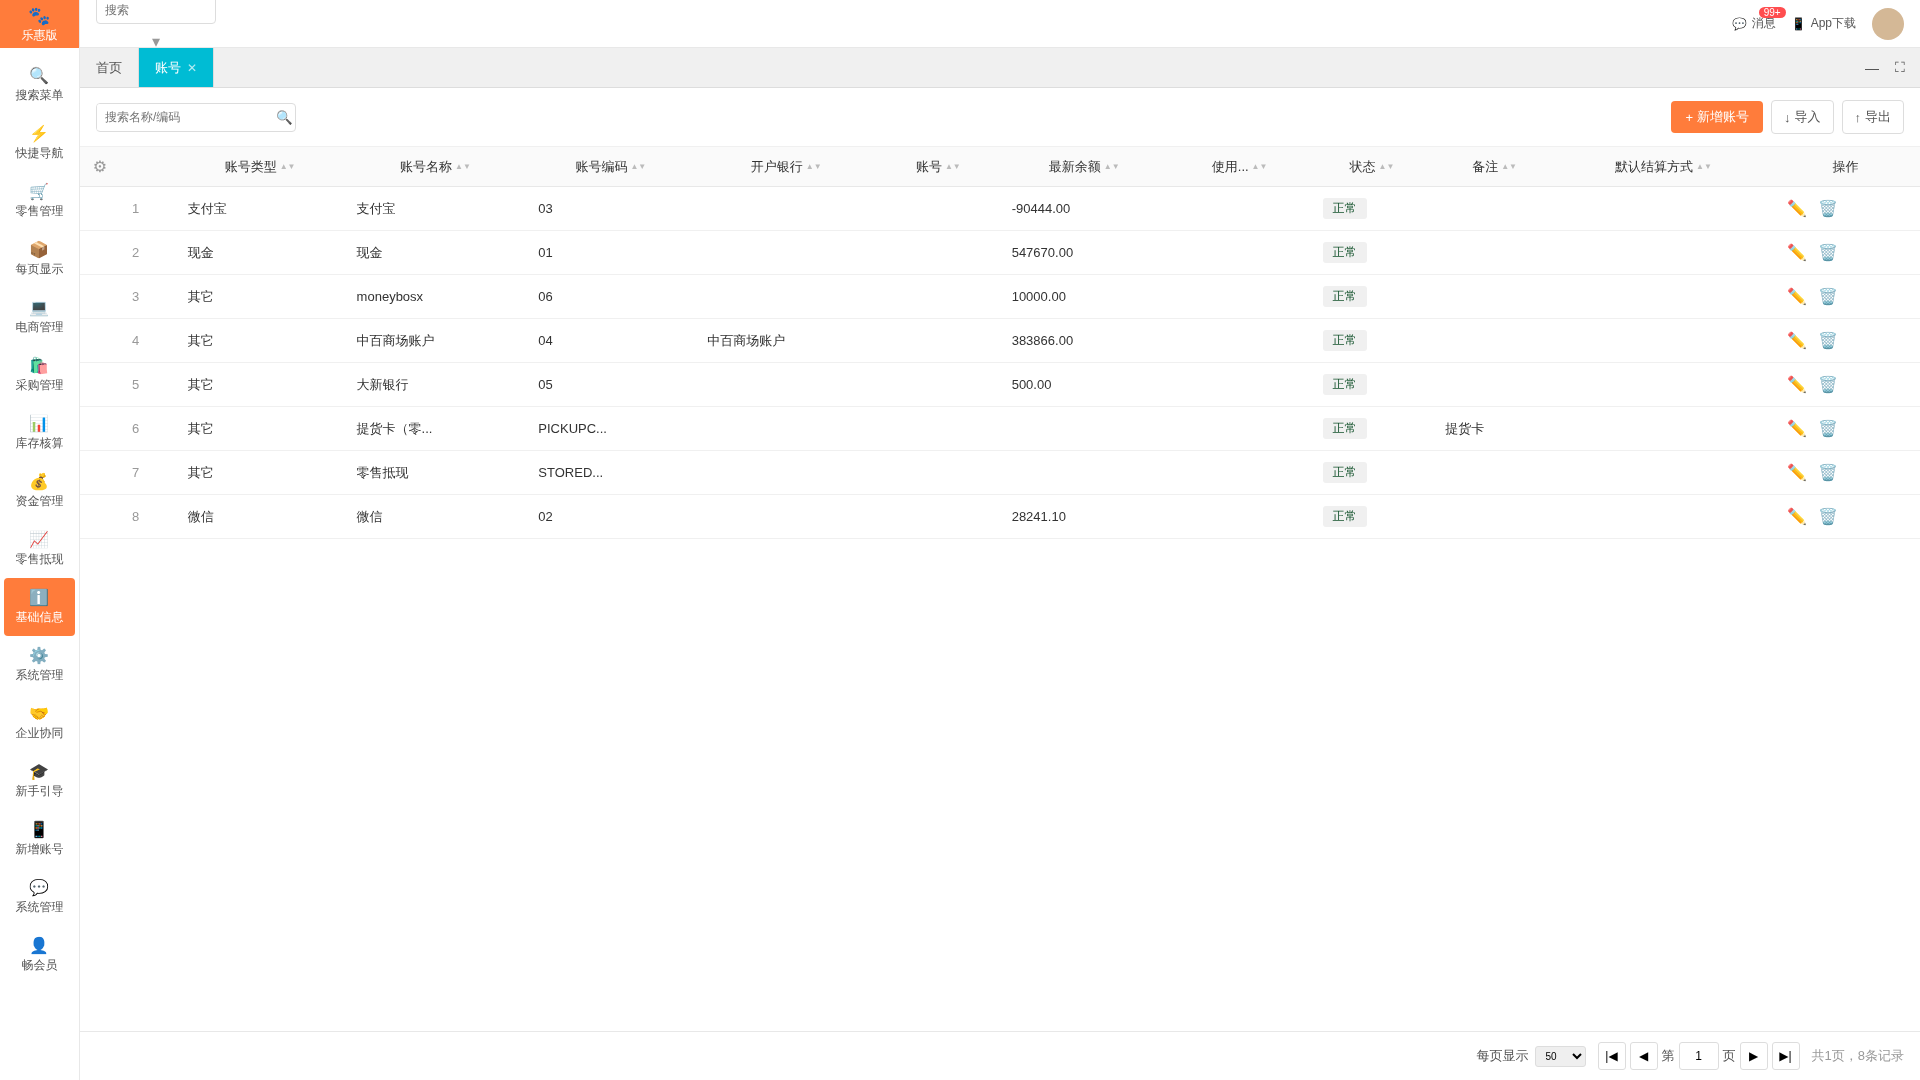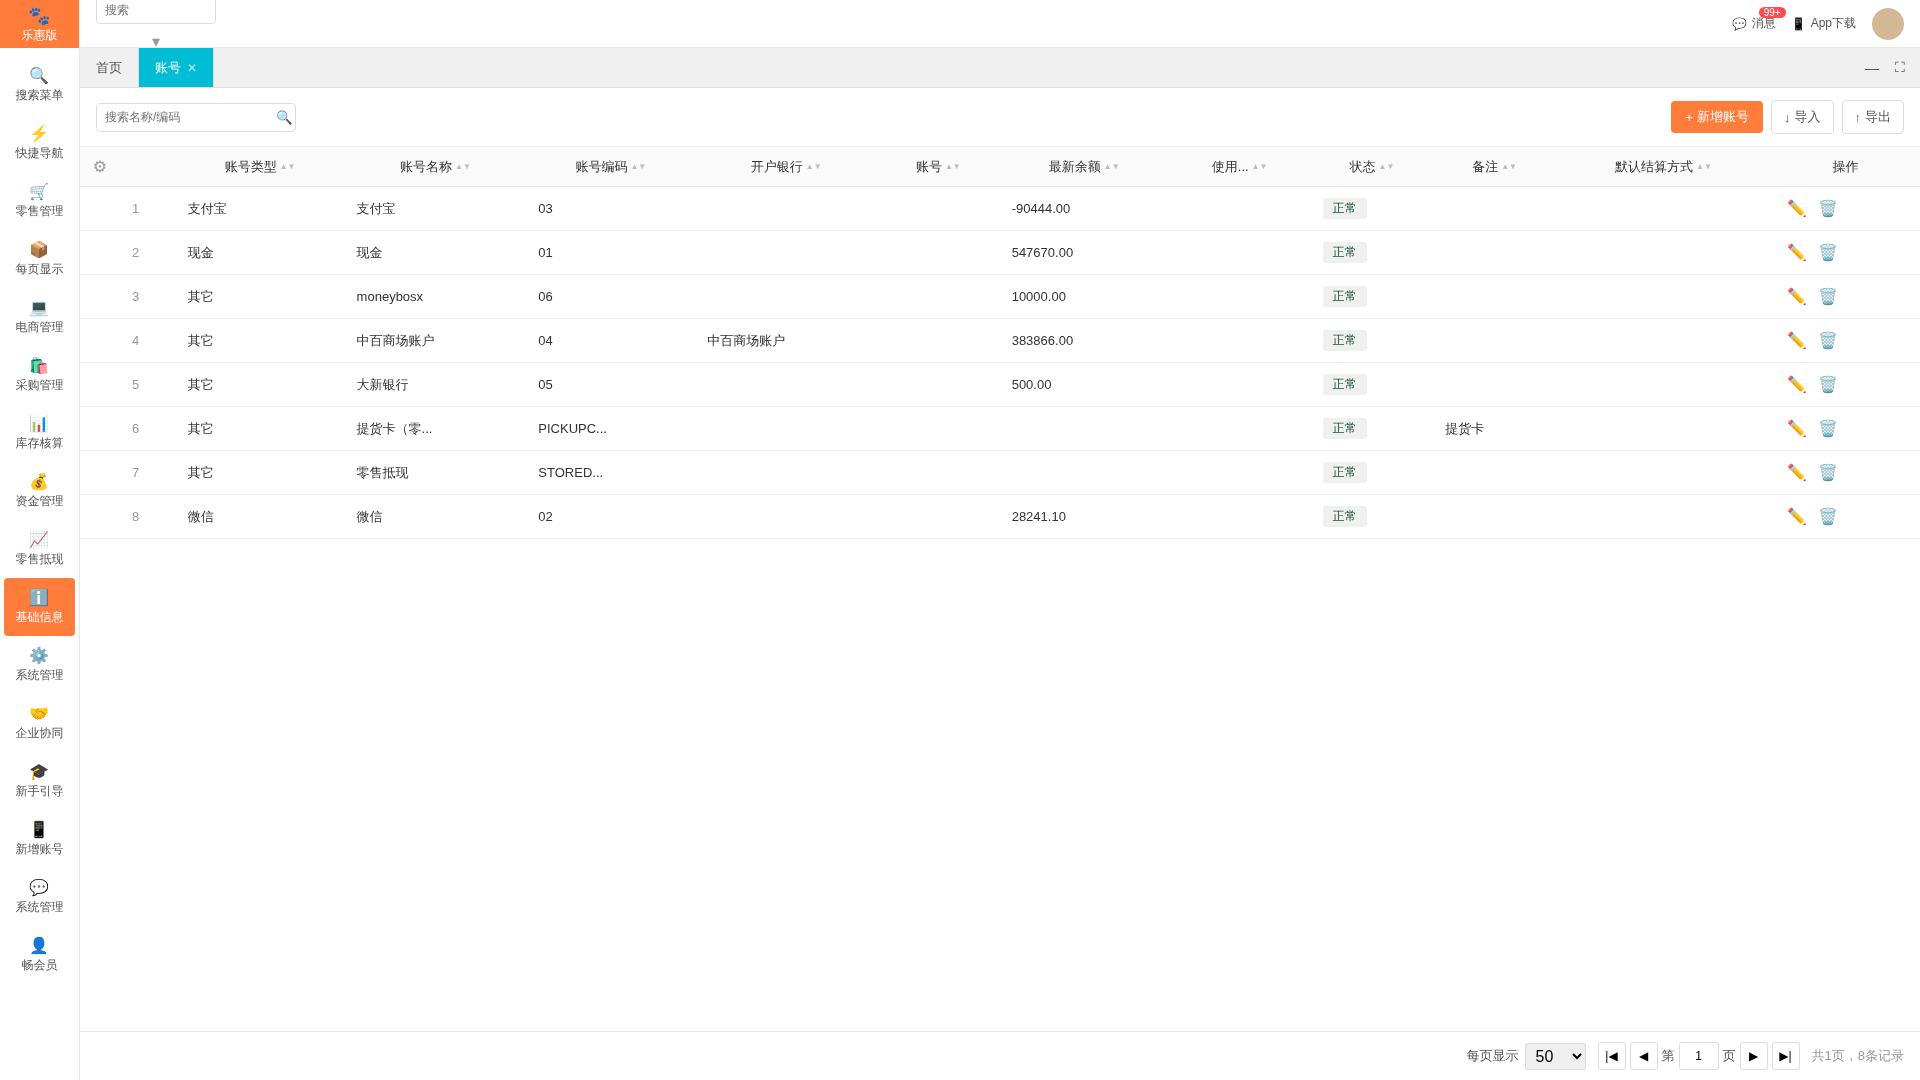--- a/index.html
+++ b/index.html
@@ -330,21 +330,21 @@
     .page-size-wrap {
       display: flex;
       align-items: center;
       gap: 6px;
       justify-content: center;
     }
     .page-size-select {
       border: 1px solid #ddd;
       border-radius: 3px;
       padding: 3px 6px;
-      font-size: 16px;
+      font-size: 10px;
       outline: none;
     }
     .pagination {
       display: flex;
       align-items: center;
       gap: 4px;
     }
     .page-btn {
       width: 28px;
       height: 28px;

